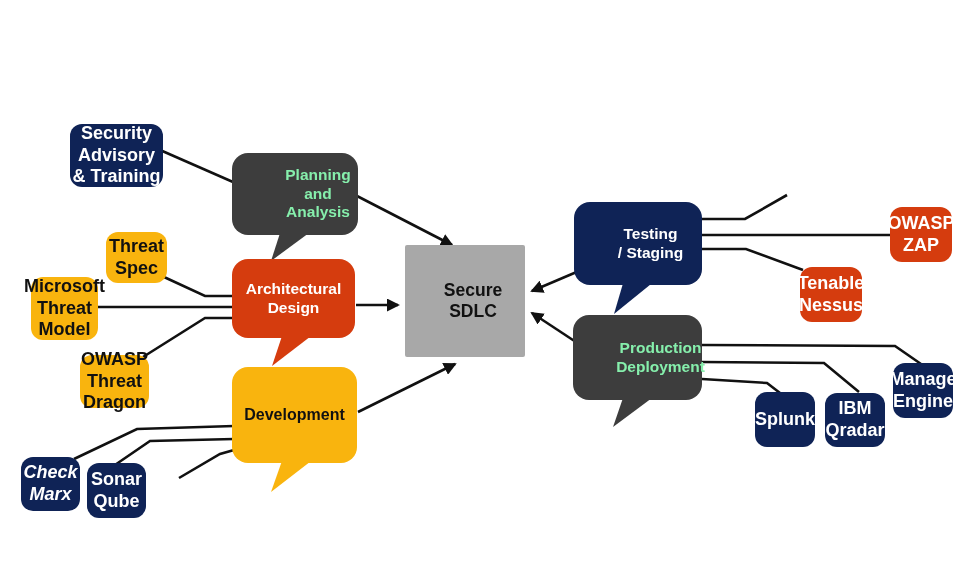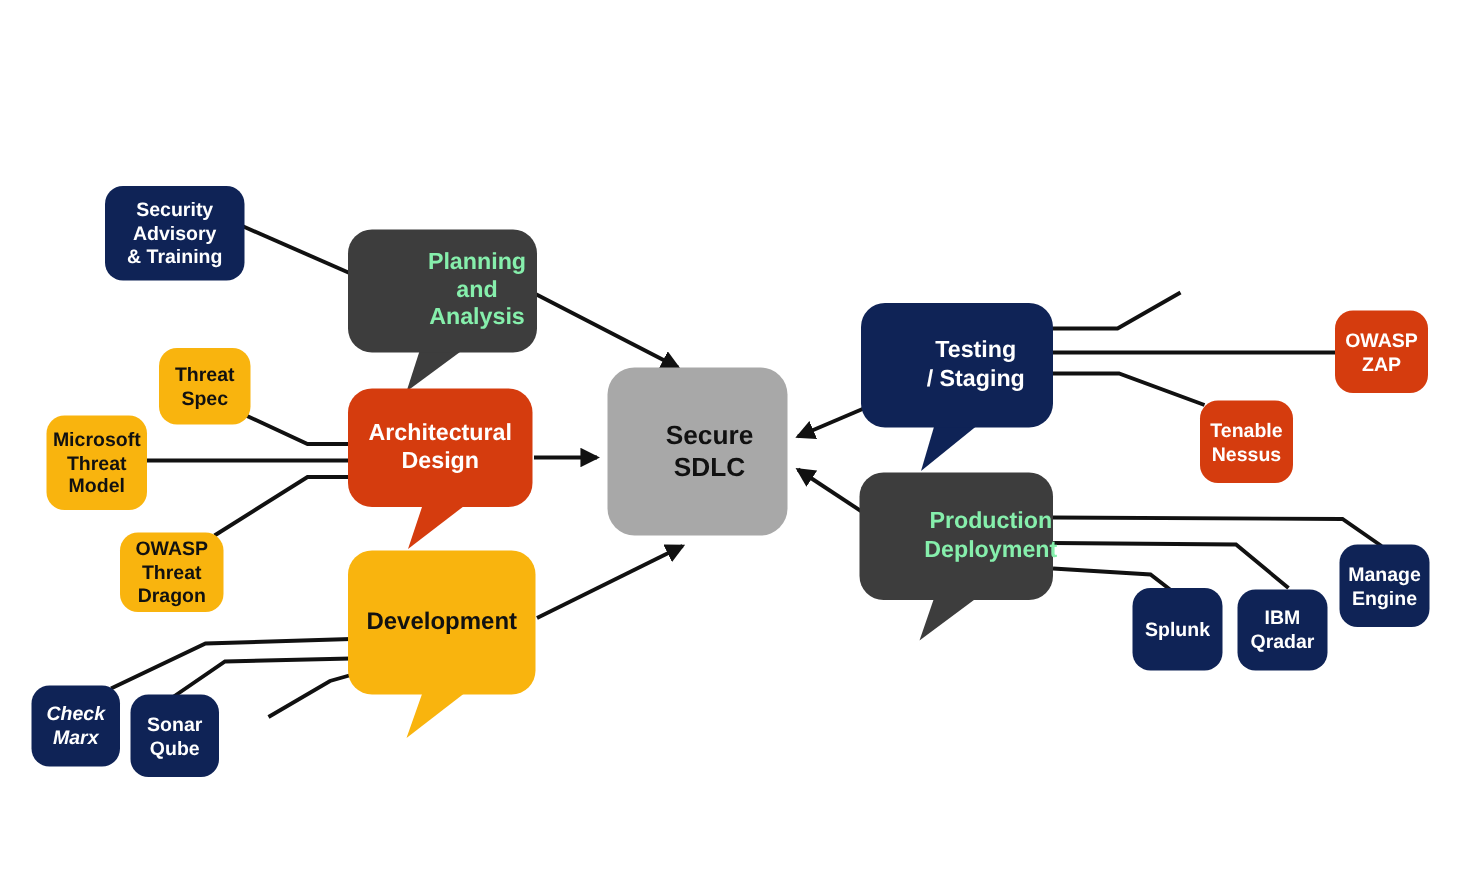--- a/index.html
+++ b/index.html
@@ -11,21 +11,21 @@
     position:absolute;left:0;top:44px;width:980px;text-align:center;
     font-size:42px;font-weight:bold;letter-spacing:.5px;color:var(--title);
   }
   #wires{position:absolute;left:0;top:0;z-index:1;}
   .wire{stroke:var(--line);stroke-width:2.6;fill:none;}
   .node{
     position:absolute;z-index:2;display:flex;align-items:center;justify-content:center;
     text-align:center;font-weight:bold;white-space:pre-line;line-height:1.22;
     box-sizing:border-box;
   }
-  .tool{border-radius:12px;font-size:13px;}
+  .tool{border-radius:12px;font-size:18px;}
   .bubble{border-radius:16px;font-size:15.5px;}
   .c-navy{background:var(--navy);color:#ffffff;}
   .c-red{background:var(--red);color:#ffffff;}
   .c-yellow{background:var(--yellow);color:#111111;}
   .c-dark{background:var(--dark);color:#86efac;padding-left:46px;}
   .c-gray{background:var(--gray);color:#111111;}
   .t-navy{fill:var(--navy);}
   .t-red{fill:var(--red);}
   .t-yellow{fill:var(--yellow);}
   .t-dark{fill:var(--dark);}
@@ -46,21 +46,21 @@
   #n-manage{left:893px;top:363px;width:60px;height:55px;}
 
   
   #n-planning{left:232px;top:153px;width:126px;height:82px;}
   #n-arch{left:232px;top:259px;width:123px;height:79px;}
   #n-dev{left:232px;top:367px;width:125px;height:96px;font-size:16px;}
   #n-testing{left:574px;top:202px;width:128px;height:83px;padding-left:25px;}
   #n-production{left:573px;top:315px;width:129px;height:85px;}
 
   
-  #n-sdlc{left:405px;top:245px;width:120px;height:112px;border-radius:18px;font-size:17.5px;padding-left:16px;}
+  #n-sdlc{left:405px;top:245px;width:120px;height:112px;border-radius:2px;font-size:17.5px;padding-left:16px;}
 </style>
 </head>
 <body>
 
 <div id="canvas">
 
 
   <svg id="wires" width="980" height="580" viewBox="0 0 980 580">
     <defs>
       <marker id="arrow" viewBox="0 0 10 10" refX="8.5" refY="5" markerWidth="5" markerHeight="5" orient="auto-start-reverse">

